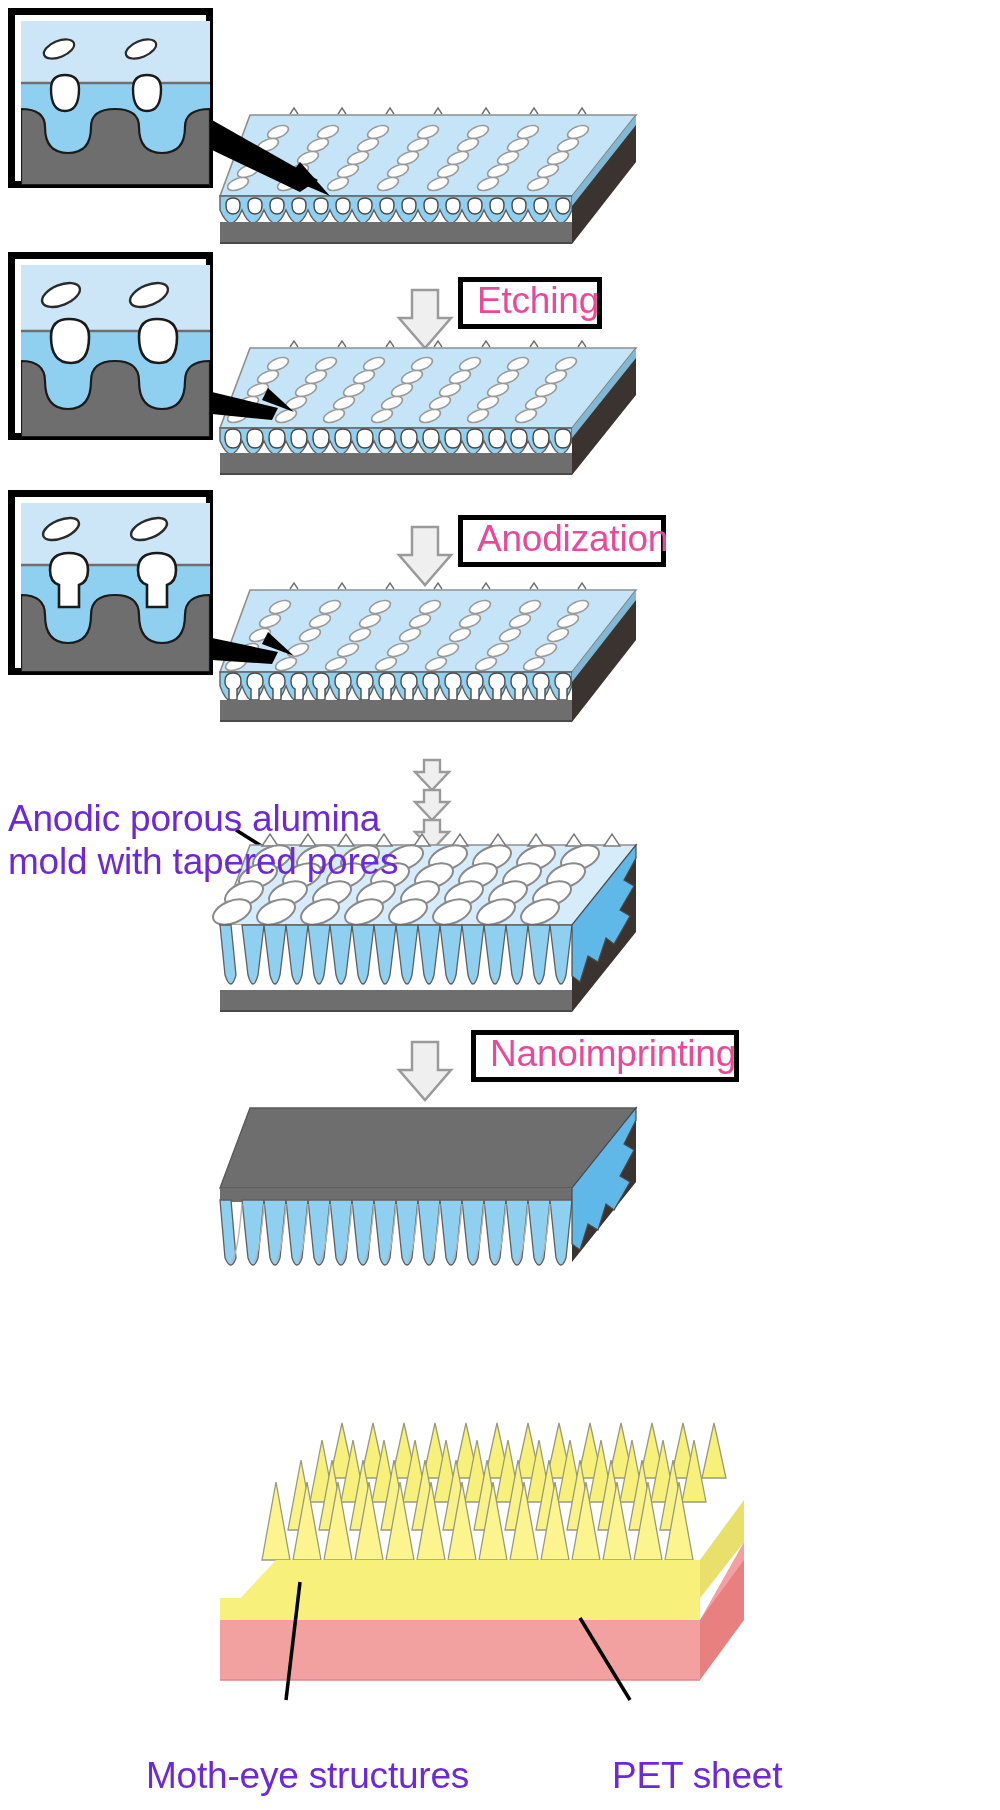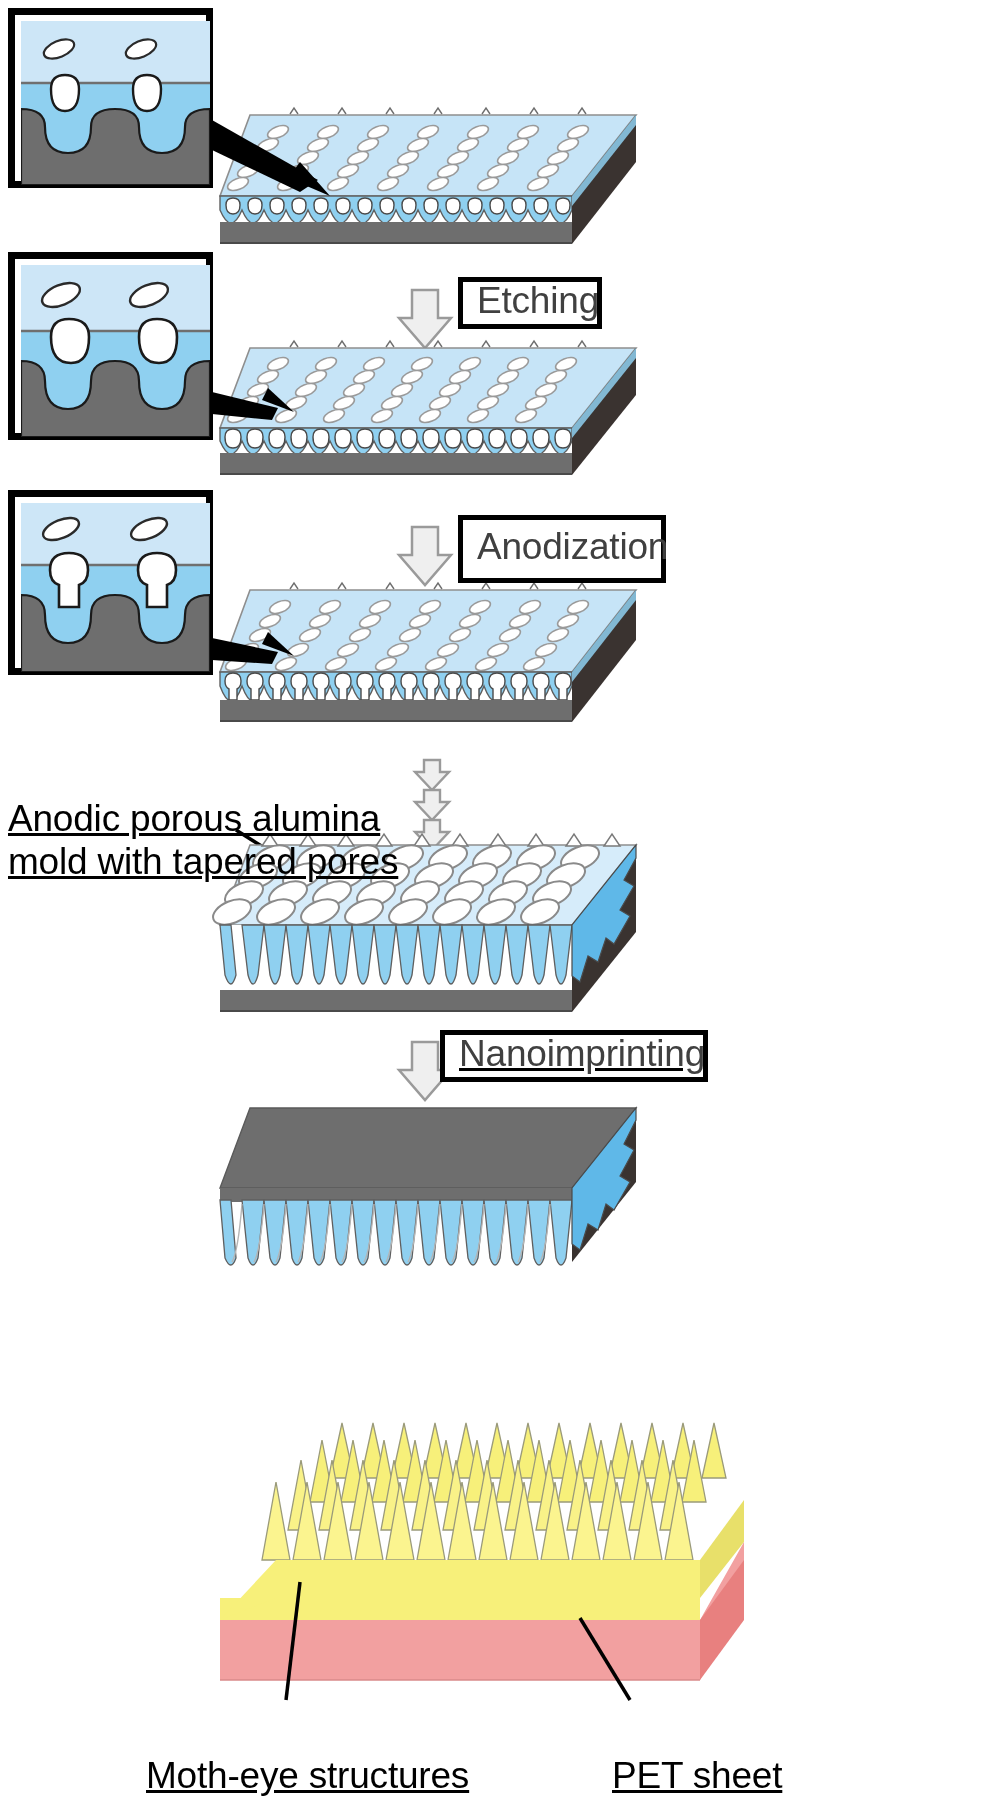--- a/index.html
+++ b/index.html
@@ -37,34 +37,33 @@
     border: 5px solid #000;
     background: #ffffff;
     box-sizing: border-box;
     display: flex;
     align-items: center;
     padding: 2px 14px 6px 14px;
   }
   .step-box .step-text {
     font-size: 37px;
     line-height: 1.08;
-    color: #404040;
+    color: #ec4899;
     white-space: pre-line;
     letter-spacing: -0.2px;
   }
 
   
   .annot {
     position: absolute;
     font-size: 37px;
     line-height: 1.16;
-    color: #000000;
+    color: #6d28d9;
     white-space: pre-line;
     letter-spacing: -0.2px;
-    text-decoration: underline;
   }
 
   .svg-layer {
     position: absolute;
     left: 0; top: 0;
     width: 1000px;
     height: 1810px;
     pointer-events: none;
   }
 </style>
@@ -675,26 +674,26 @@
 
       <path d="M48,50 q19,0 19,17 q0,12 -9,15 l0,22 l-20,0 l0,-22 q-9,-3 -9,-15 q0,-17 19,-17 z" fill="#ffffff" stroke="#1a1a1a" stroke-width="2.6"></path>
       <path d="M136,50 q19,0 19,17 q0,12 -9,15 l0,22 l-20,0 l0,-22 q-9,-3 -9,-15 q0,-17 19,-17 z" fill="#ffffff" stroke="#1a1a1a" stroke-width="2.6"></path>
     </svg>
   </div>
 
   <div class="step-box" style="left:458px; top:277px; width:144px; height:52px;">
     <span class="step-text">Etching</span>
   </div>
 
-  <div class="step-box" style="left:458px; top:515px; width:208px; height:68px;align-items:center;">
+  <div class="step-box" style="left:458px; top:515px; width:208px; height:52px;align-items:center;">
     <span class="step-text">Anodization</span>
   </div>
 
 
-  <div class="step-box" style="left:440px; top:1030px; width:268px; height:52px;text-decoration:underline;">
+  <div class="step-box" style="left:471px; top:1030px; width:268px; height:52px;">
     <span class="step-text">Nanoimprinting</span>
   </div>
 
   <div class="annot" style="left:8px; top:755px; width:420px;">
     <span>Anodic porous alumina
 mold with tapered pores</span>
   </div>
 
   <div class="annot" style="left:128px; top:1712px; width:420px;margin-left:18px;">
     <span>Moth-eye structures</span>

